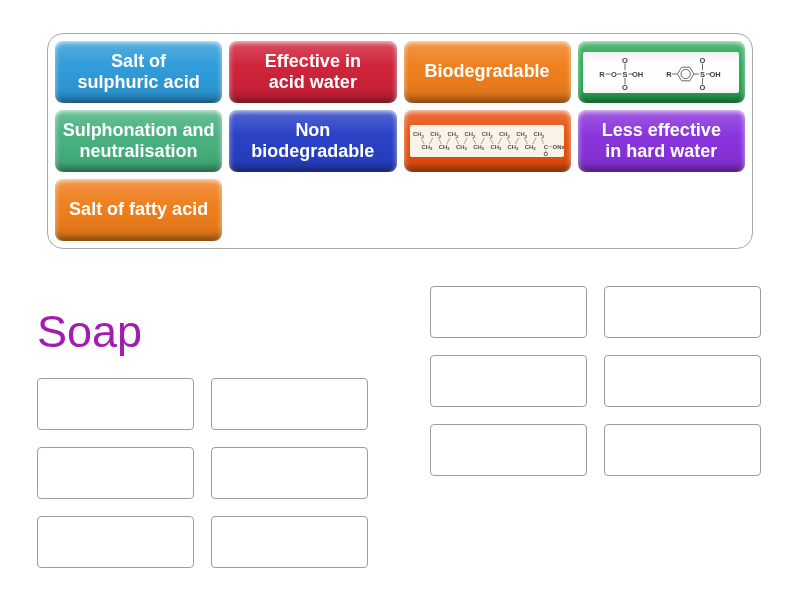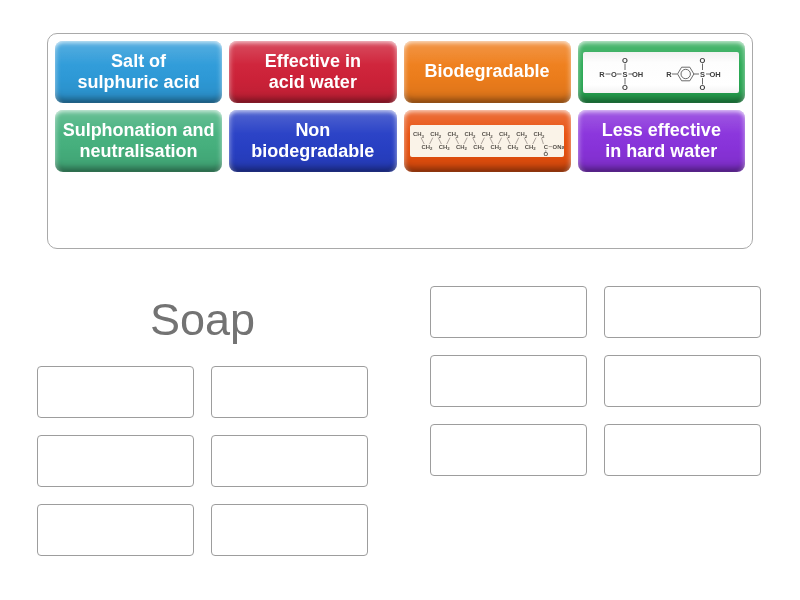--- a/index.html
+++ b/index.html
@@ -17,21 +17,21 @@
   }
   
   .tray {
     position: absolute;
     left: 47px;
     top: 33px;
     width: 706px;
     height: 216px;
     box-sizing: border-box;
     border: 1px solid #a9a9a9;
-    border-radius: 10px;
+    border-radius: 16px;
     background: #ffffff;
     padding: 7px;
     display: grid;
     grid-template-columns: repeat(4, 1fr);
     grid-template-rows: repeat(3, 1fr);
     gap: 7px;
   }
   .tile {
     position: relative;
     border-radius: 8px;
@@ -77,27 +77,26 @@
     font-weight: bold;
     fill: #55504a;
   }
   
   .group {
     position: absolute;
     top: 286px;
     width: 331px;
   }
   .group-title {
-    margin: 4px 0 20px 0;
+    margin: 16px 0 20px 0;
     padding-top: 3px;
     font-size: 45px;
     font-weight: normal;
     line-height: 53px;
-    text-align: center;
-    color: #737373;
+    color: #a21caf;
   }
   .slots {
     display: grid;
     grid-template-columns: repeat(2, 1fr);
     gap: 17px;
   }
   .slot {
     box-sizing: border-box;
     height: 52px;
     border: 1px solid #9d9d9d;
@@ -228,20 +227,23 @@
       </div>
     </div>
 
     <div class="tile" style="--c: #8a33dc;">
       <span class="tile-label">Less effective
 in hard water</span>
     </div>
 
 
 
+    <div class="tile" style="--c: #ef7e1c;">
+      <span class="tile-label">Salt of fatty acid</span>
+    </div>
 
   </div>
 
   <section class="group" id="group-soap">
     <h2 class="group-title">Soap</h2>
     <div class="slots">
       <div class="slot"></div>
       <div class="slot"></div>
       <div class="slot"></div>
       <div class="slot"></div>

